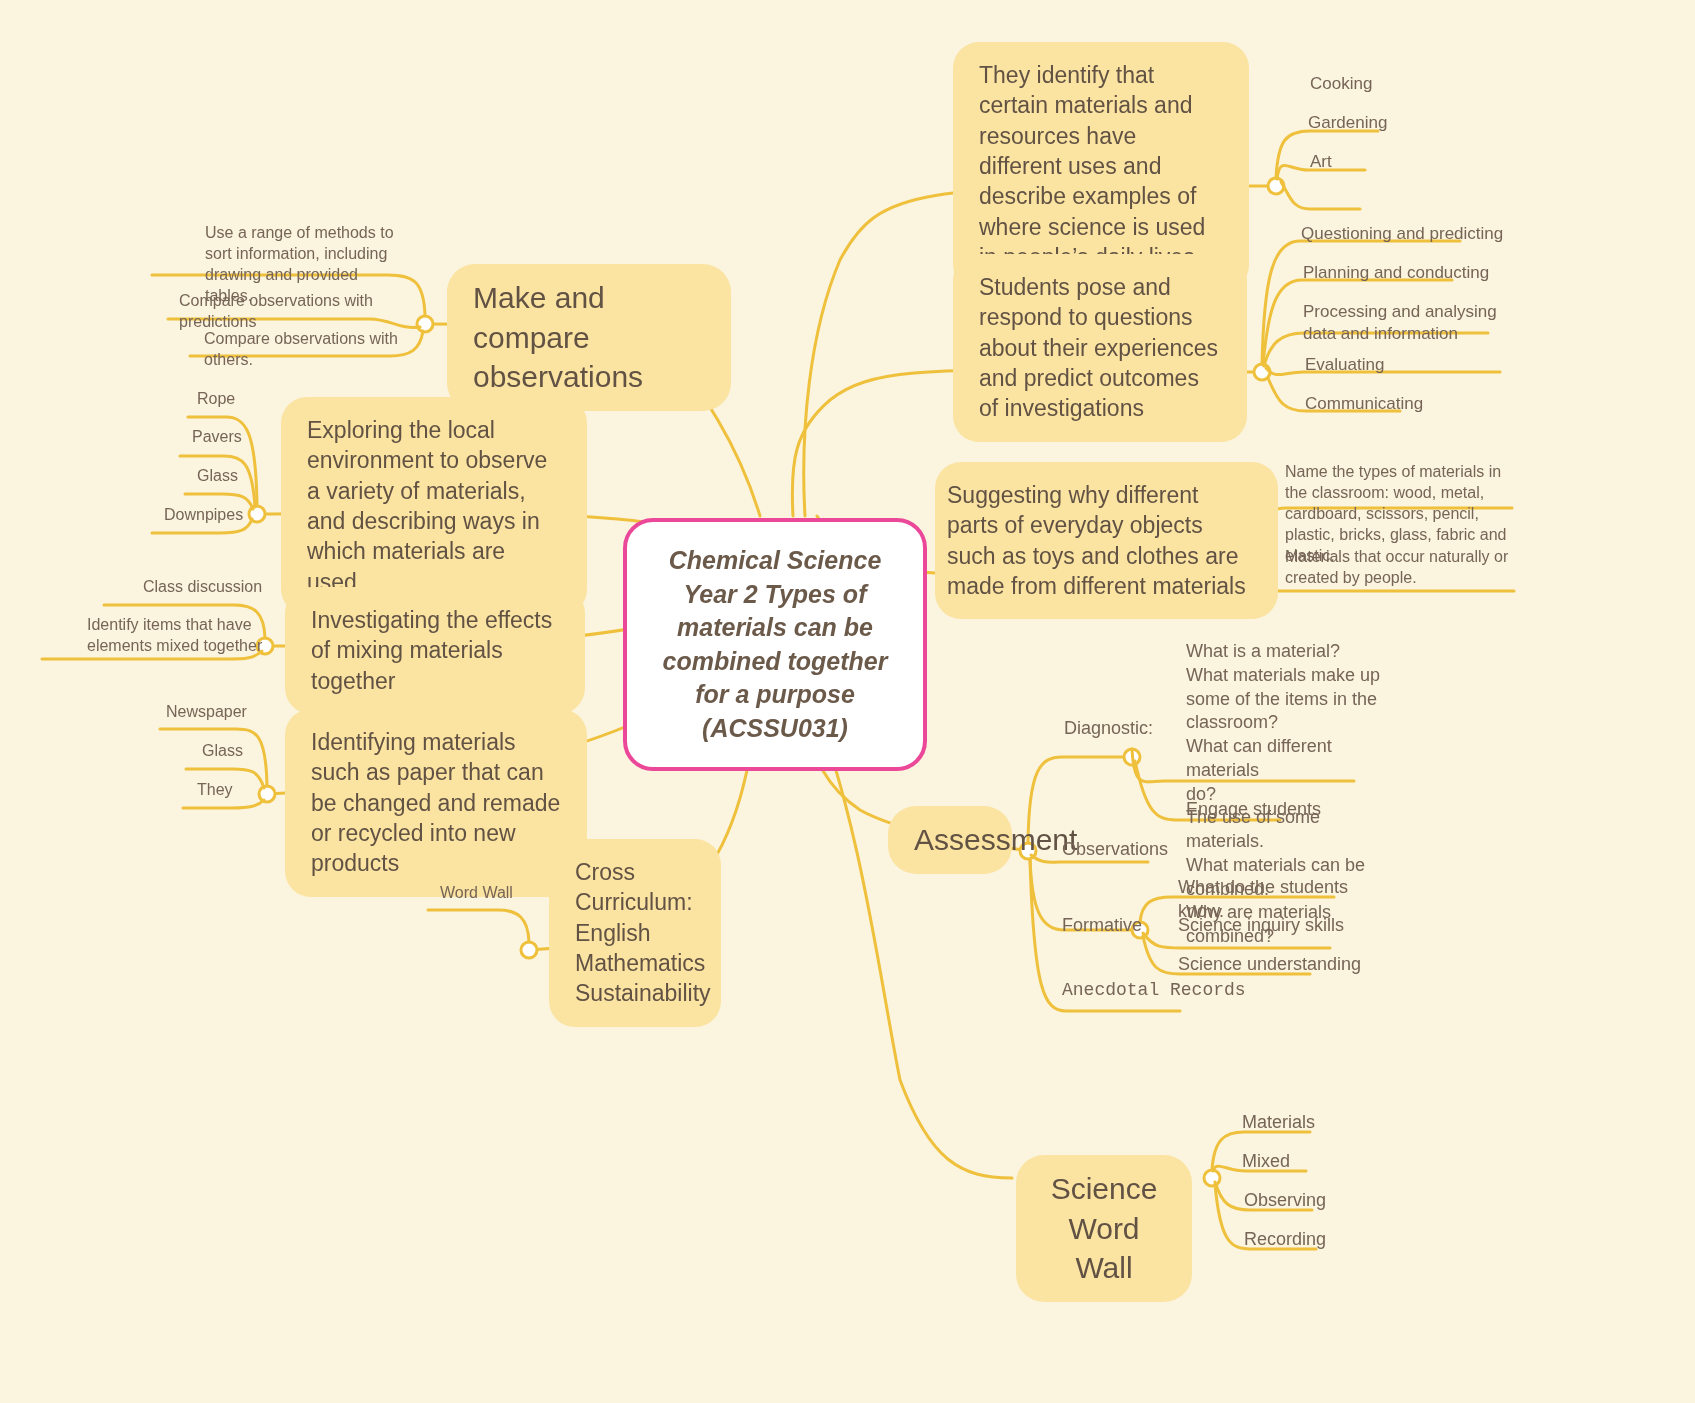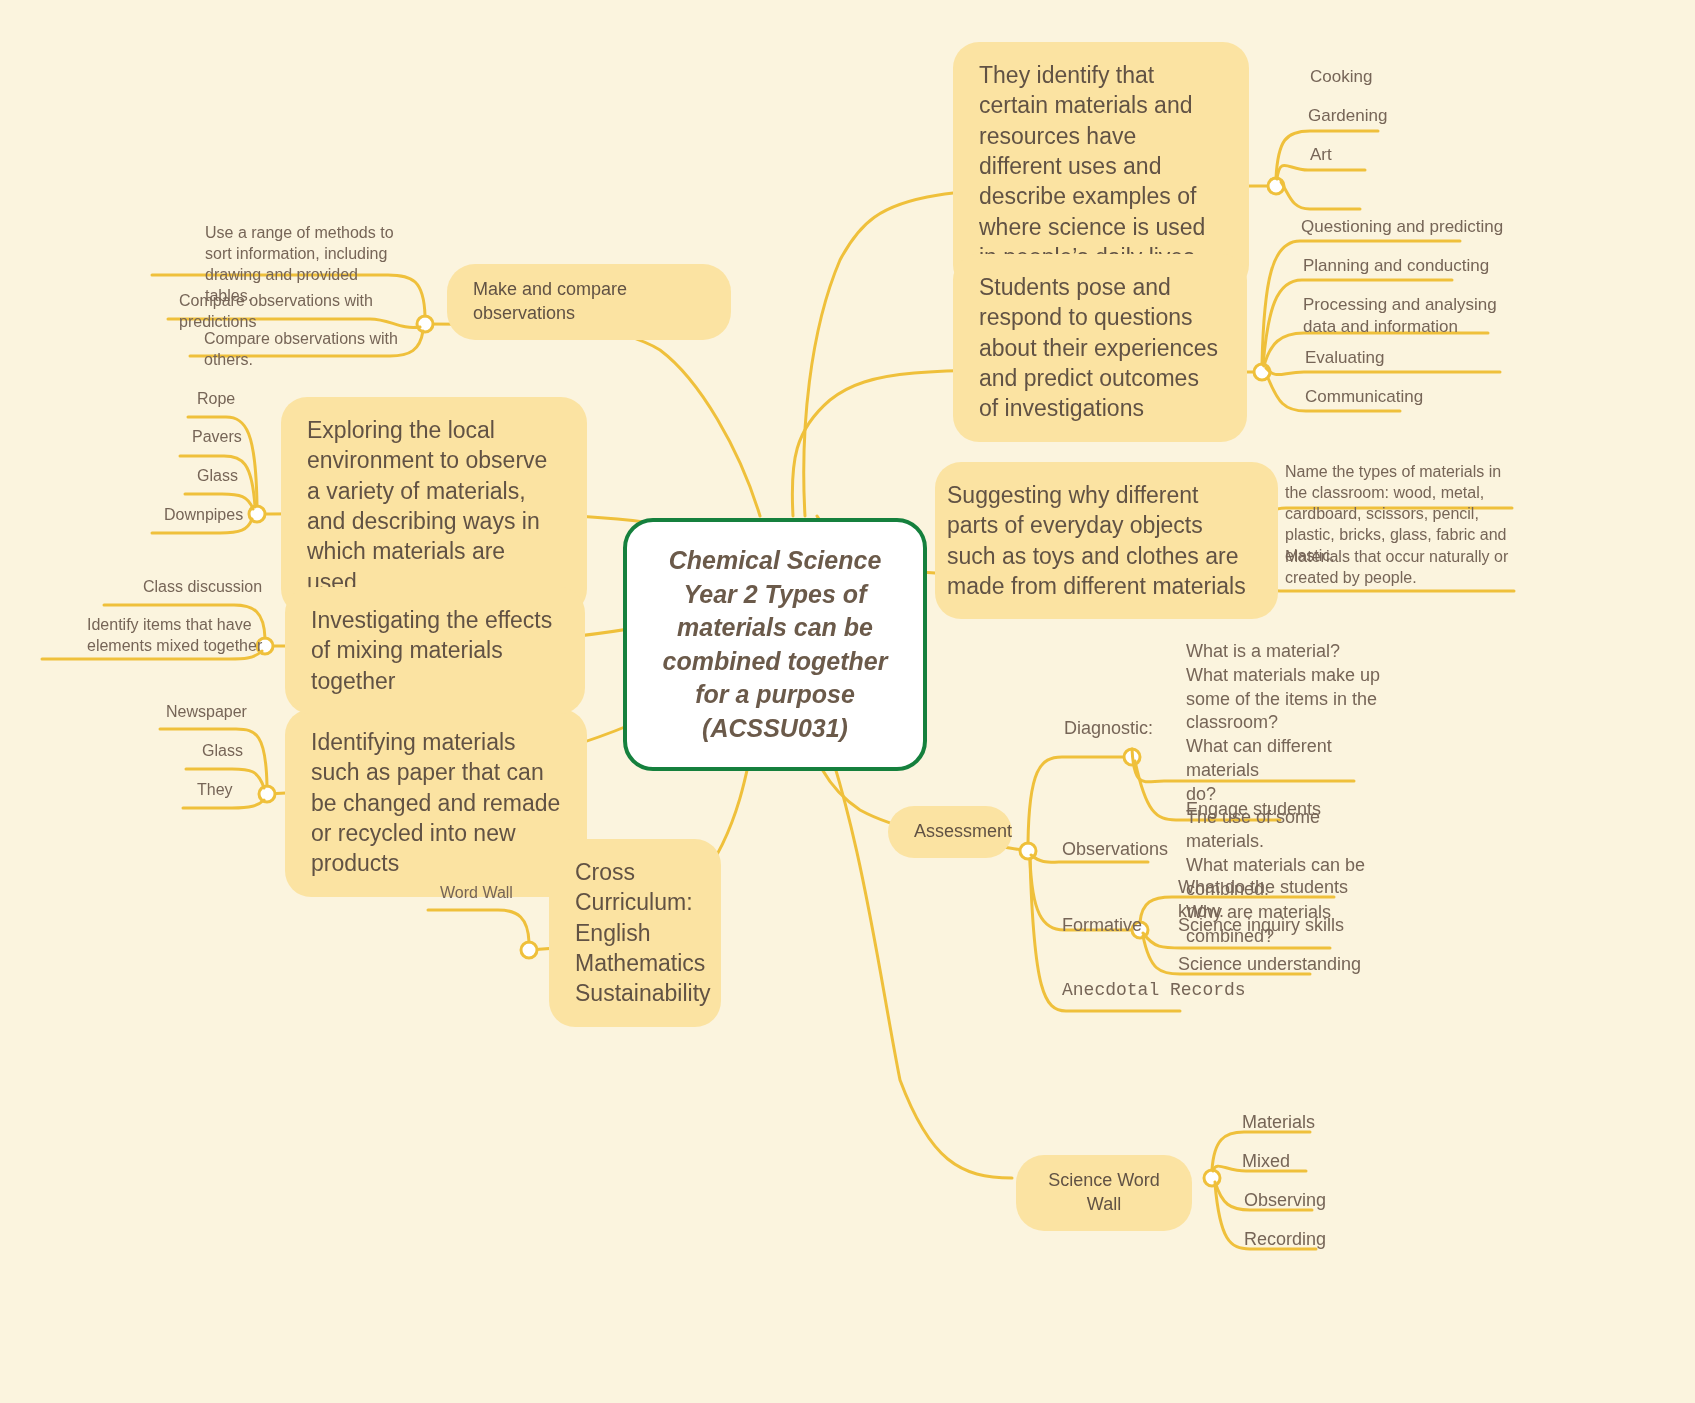--- a/index.html
+++ b/index.html
@@ -18,44 +18,44 @@
 
   
   .topic{
     background:#FBE3A2;
     border-radius:26px;
     color:#615244;
     padding:18px 26px;
     line-height:1.32;
     font-size:23px;
   }
-  .topic.small{font-size:18px;padding:14px 26px;border-radius:28px;}
+  .topic.small{font-size:30px;padding:14px 26px;border-radius:28px;}
 
   
   .central{
     background:#FFFFFF;
-    border:4px solid #15803d;
+    border:4px solid #ec4899;
     border-radius:30px;
     color:#6B5A4A;
     font-style:italic;
     font-weight:bold;
     font-size:25px;
     line-height:1.34;
     text-align:center;
     padding:22px 20px;
   }
 
   
   .leaf{
     color:#766557;
     font-size:16px;
     line-height:1.32;
     white-space:pre-line;
   }
-  .leaf.md{font-size:17px;}
+  .leaf.md{font-size:17px;margin-top:7px;}
   .leaf.lg{font-size:18px;}
 </style>
 </head>
 <body>
 
 <div id="stage">
 
   <svg class="wires" viewBox="0 0 1695 1403">
 
     <path d="M805,516 C800,430 810,330 840,260 C880,185 920,186 1276,186"></path>

